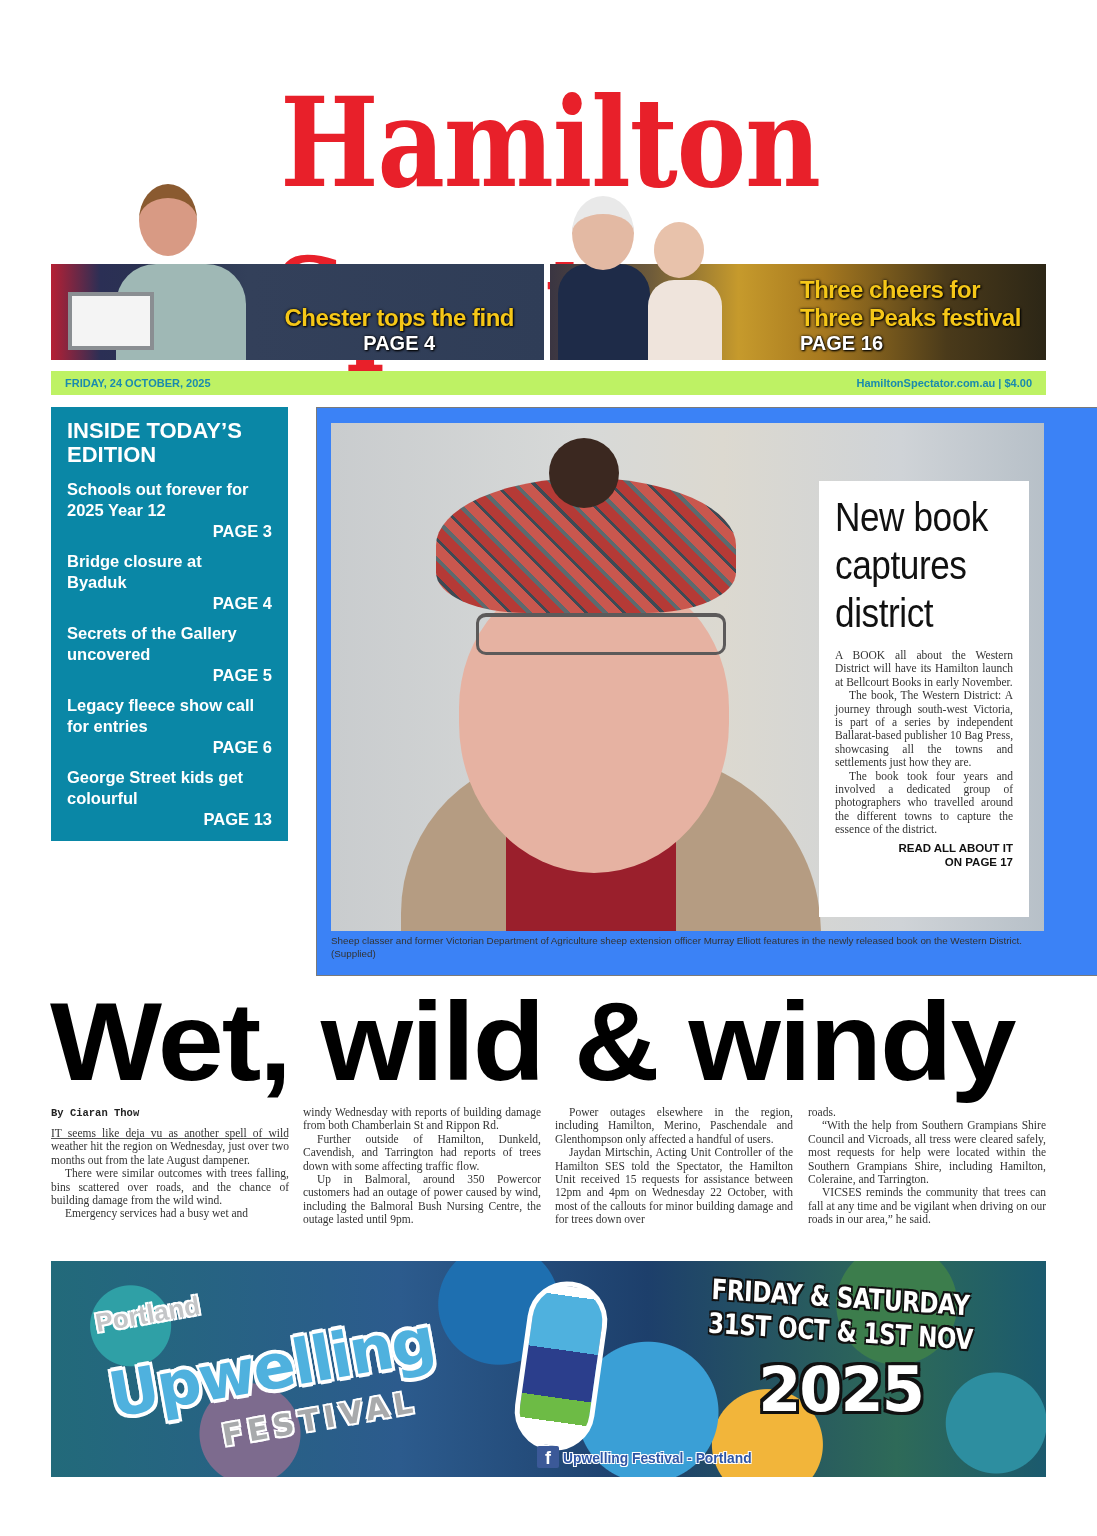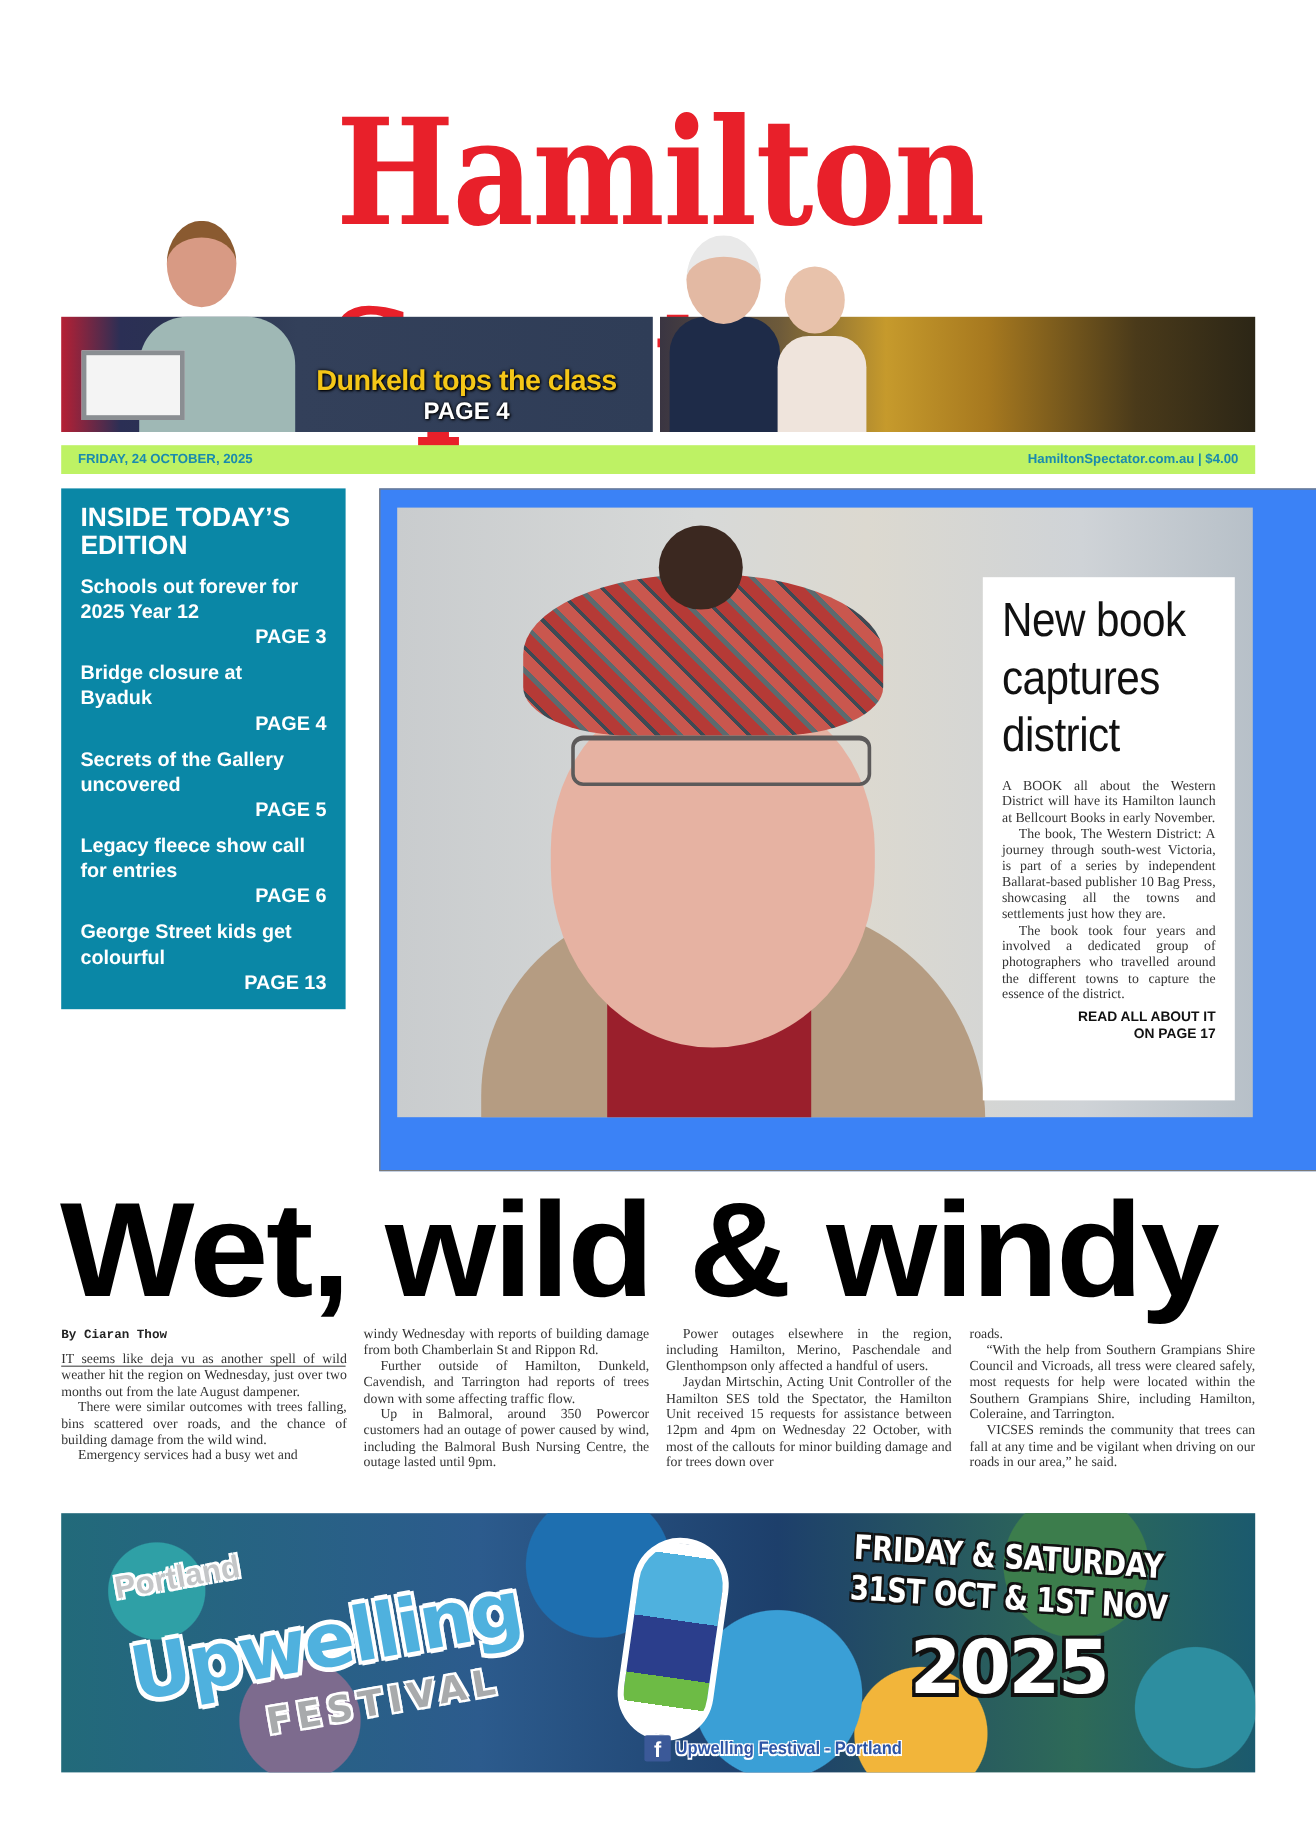--- a/index.html
+++ b/index.html
@@ -190,30 +190,35 @@
 
 <div class="masthead">
   <span class="masthead-title">Hamilton Spectator</span>
 </div>
 
 <div class="promo promo-left">
   <div class="promo-person person-chester"></div>
   <div class="person-head head-chester"></div>
   <div class="cert"></div>
   <div class="promo-text">
-    <div class="promo-headline">Dunkeld tops the class</div>
+    <div class="promo-headline">Chester tops the find</div>
     <div class="promo-page">PAGE 4</div>
   </div>
 </div>
 
 <div class="promo promo-right">
   <div class="promo-person person-grandma"></div>
   <div class="person-head head-grandma"></div>
   <div class="promo-person person-baby"></div>
   <div class="person-head head-baby"></div>
+  <div class="promo-text">
+    <div class="promo-headline">Three cheers for</div>
+    <div class="promo-headline">Three Peaks festival</div>
+    <div class="promo-page">PAGE 16</div>
+  </div>
 </div>
 
 <div class="datebar">
   <span>FRIDAY, 24 OCTOBER, 2025</span>
   <span>HamiltonSpectator.com.au | $4.00</span>
 </div>
 
 <div class="inside">
   <div class="inside-title">
     <div>INSIDE TODAY’S</div>
@@ -259,20 +264,21 @@
     <div class="feature-body">
       <p>A BOOK all about the Western District will have its Hamilton launch at Bellcourt Books in early November.</p>
       <p>The book, The Western District: A journey through south-west Victoria, is part of a series by independent Ballarat-based publisher 10 Bag Press, showcasing all the towns and settlements just how they are.</p>
       <p>The book took four years and involved a dedicated group of photographers who travelled around the different towns to capture the essence of the district.</p>
     </div>
     <div class="feature-readmore">
       <div>READ ALL ABOUT IT</div>
       <div>ON PAGE 17</div>
     </div>
   </div>
+  <div class="feature-caption">Sheep classer and former Victorian Department of Agriculture sheep extension officer Murray Elliott features in the newly released book on the Western District. (Supplied)</div>
 </div>
 
 <div class="main-headline">Wet, wild &amp; windy</div>
 
 <div class="article">
   <div class="byline">By Ciaran Thow</div>
   <div class="col col-1">
     <p>IT seems like deja vu as another spell of wild weather hit the region on Wednesday, just over two months out from the late August dampener.</p>
     <p>There were similar outcomes with trees falling, bins scattered over roads, and the chance of building damage from the wild wind.</p>
     <p>Emergency services had a busy wet and</p>

